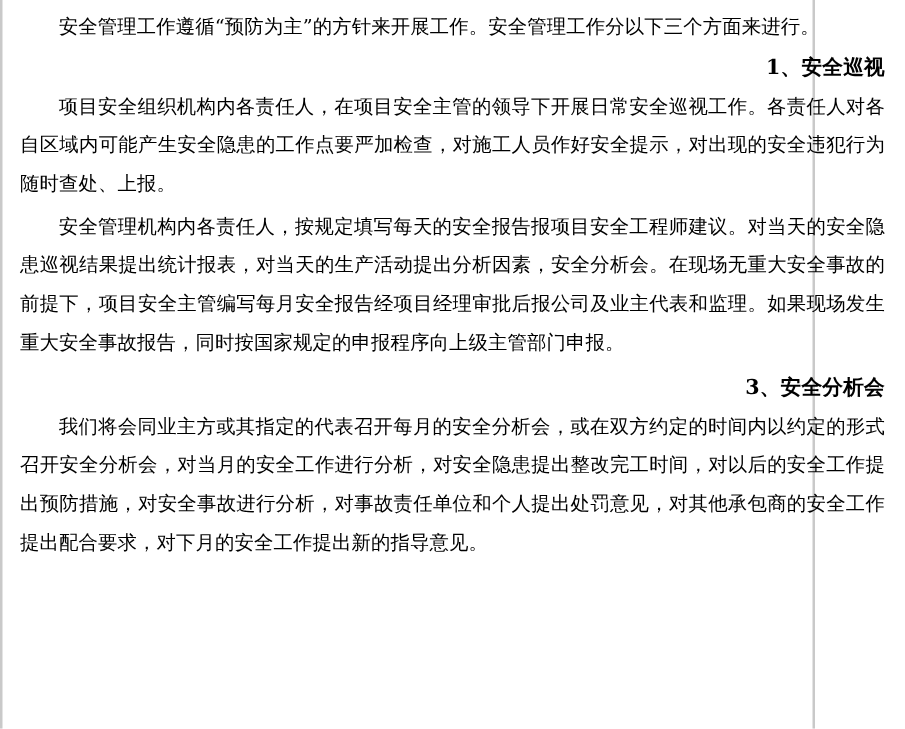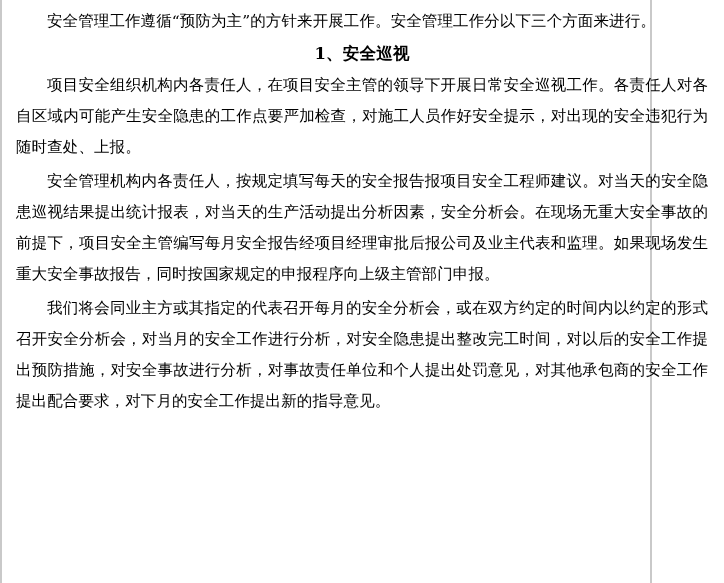--- a/index.html
+++ b/index.html
@@ -35,21 +35,21 @@
     letter-spacing: 0.1px;
   }
   p.indent {
     text-indent: 2em;
   }
   h2.heading {
     margin: 0;
     font-size: 16.5px;
     line-height: 33px;
     font-weight: bold;
-    text-align: center;
+    text-align: right;
     letter-spacing: 0.2px;
   }
   .gap-small {
     height: 3px;
   }
 </style>
 </head>
 <body>
 
 <div class="page">
@@ -59,16 +59,17 @@
 
     <h2 class="heading">1、安全巡视</h2>
     <p class="indent">项目安全组织机构内各责任人，在项目安全主管的领导下开展日常安全巡视工作。各责任人对各自区域内可能产生安全隐患的工作点要严加检查，对施工人员作好安全提示，对出现的安全违犯行为随时查处、上报。</p>
 
     <div class="gap-small"></div>
 
     <p class="indent">安全管理机构内各责任人，按规定填写每天的安全报告报项目安全工程师建议。对当天的安全隐患巡视结果提出统计报表，对当天的生产活动提出分析因素，安全分析会。在现场无重大安全事故的前提下，项目安全主管编写每月安全报告经项目经理审批后报公司及业主代表和监理。如果现场发生重大安全事故报告，同时按国家规定的申报程序向上级主管部门申报。</p>
 
     <div class="gap-small"></div>
 
+    <h2 class="heading">3、安全分析会</h2>
     <p class="indent">我们将会同业主方或其指定的代表召开每月的安全分析会，或在双方约定的时间内以约定的形式召开安全分析会，对当月的安全工作进行分析，对安全隐患提出整改完工时间，对以后的安全工作提出预防措施，对安全事故进行分析，对事故责任单位和个人提出处罚意见，对其他承包商的安全工作提出配合要求，对下月的安全工作提出新的指导意见。</p>
 
   </div>
 </div>
 
 </body></html>

